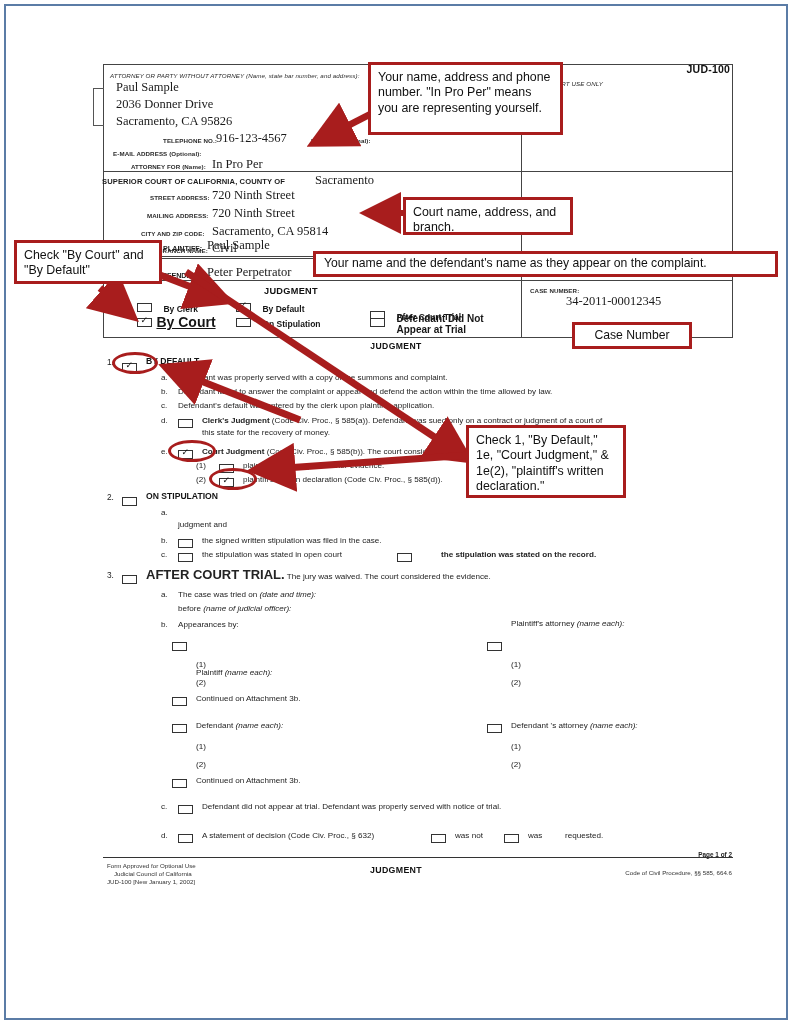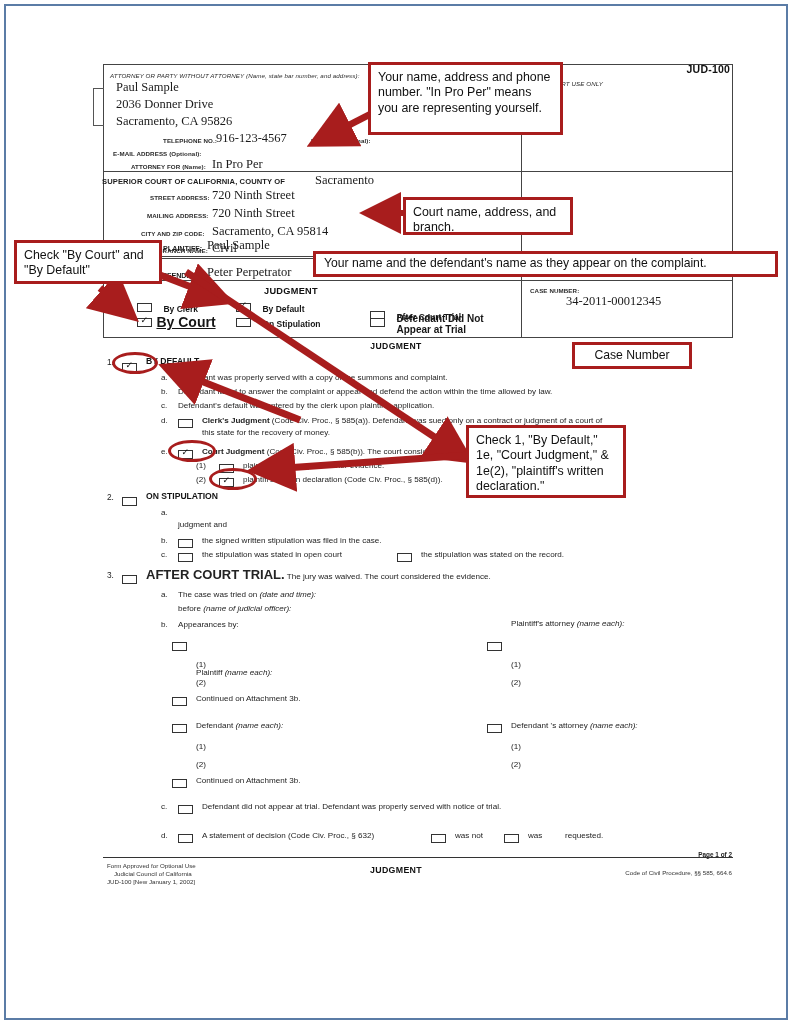--- a/index.html
+++ b/index.html
@@ -330,21 +330,21 @@
   <div style="position:absolute; left:202px; top:535px;" class="body-txt">the signed written stipulation was filed in the case.</div>
 
   <div style="position:absolute; left:161px; top:549px;" class="body-txt">c.</div>
   <span style="position:absolute; left:178px; top:548px;">
     <span class="cb"></span>
   </span>
   <div style="position:absolute; left:202px; top:549px;" class="body-txt">the stipulation was stated in open court</div>
   <span style="position:absolute; left:397px; top:548px;">
     <span class="cb"></span>
   </span>
-  <div style="position:absolute; left:421px; top:549px;" class="body-txt">the stipulation was stated on the record.</div>
+  <div style="position:absolute; left:441px; top:549px;font-weight:bold;" class="body-txt">the stipulation was stated on the record.</div>
 
   <div style="position:absolute; left:107px; top:570px; font-size:8.3px; color:#222;">3.</div>
   <span style="position:absolute; left:122px; top:570px;">
     <span class="cb"></span>
   </span>
   <div style="position:absolute; left:146px; top:569px;" class="body-txt">
     <span class="bold" style="font-size:13px;">AFTER COURT TRIAL.</span><span>  The jury was waived.  The court considered the evidence.</span>
   </div>
 
   <div style="position:absolute; left:161px; top:589px;" class="body-txt">a.</div>
@@ -460,17 +460,17 @@
   <div class="ellipse-mark" style="left:209px; top:468px; width:48px; height:22px;"></div>
 
   <div class="anno" style="left:368px; top:62px; width:195px; height:73px;">Your name, address and phone number. "In Pro Per" means you are representing yourself.</div>
 
   <div class="anno" style="left:403px; top:197px; width:170px; height:38px;">Court name, address, and branch.</div>
 
   <div class="anno one-line" style="left:313px; top:251px; width:465px; height:26px; display:flex; align-items:center;">Your name and the defendant's name as they appear on the complaint.</div>
 
   <div class="anno" style="left:14px; top:240px; width:148px; height:44px;">Check "By Court" and "By Default"</div>
 
-  <div class="anno one-line" style="left:572px; top:322px; width:120px; height:27px; display:flex; align-items:center; justify-content:center;margin-top:20px;">Case Number</div>
+  <div class="anno one-line" style="left:572px; top:322px; width:120px; height:27px; display:flex; align-items:center; justify-content:center;">Case Number</div>
 
   <div class="anno" style="left:466px; top:425px; width:160px; height:73px;">Check 1, "By Default," 1e, "Court Judgment," &amp; 1e(2), "plaintiff's written declaration."</div>
 
 </div>
 
 </body></html>

